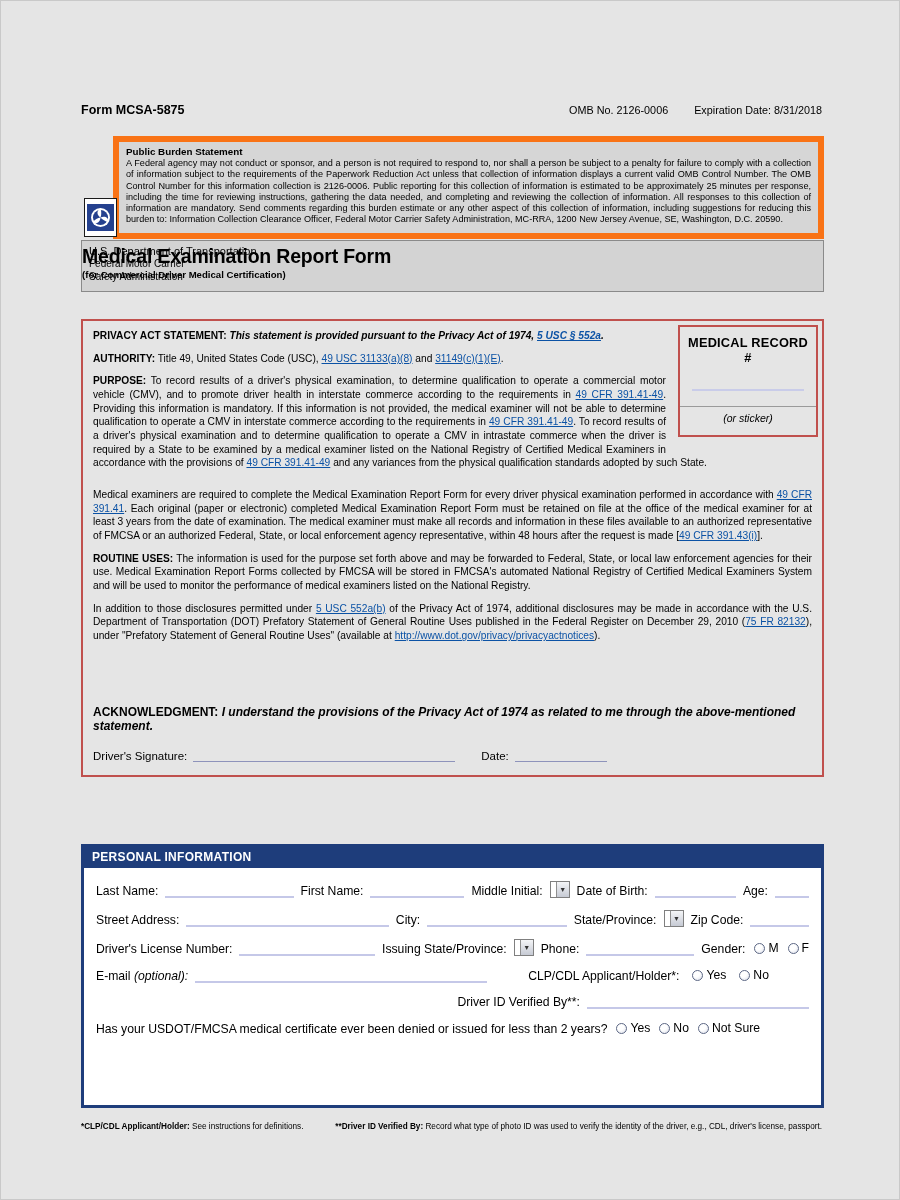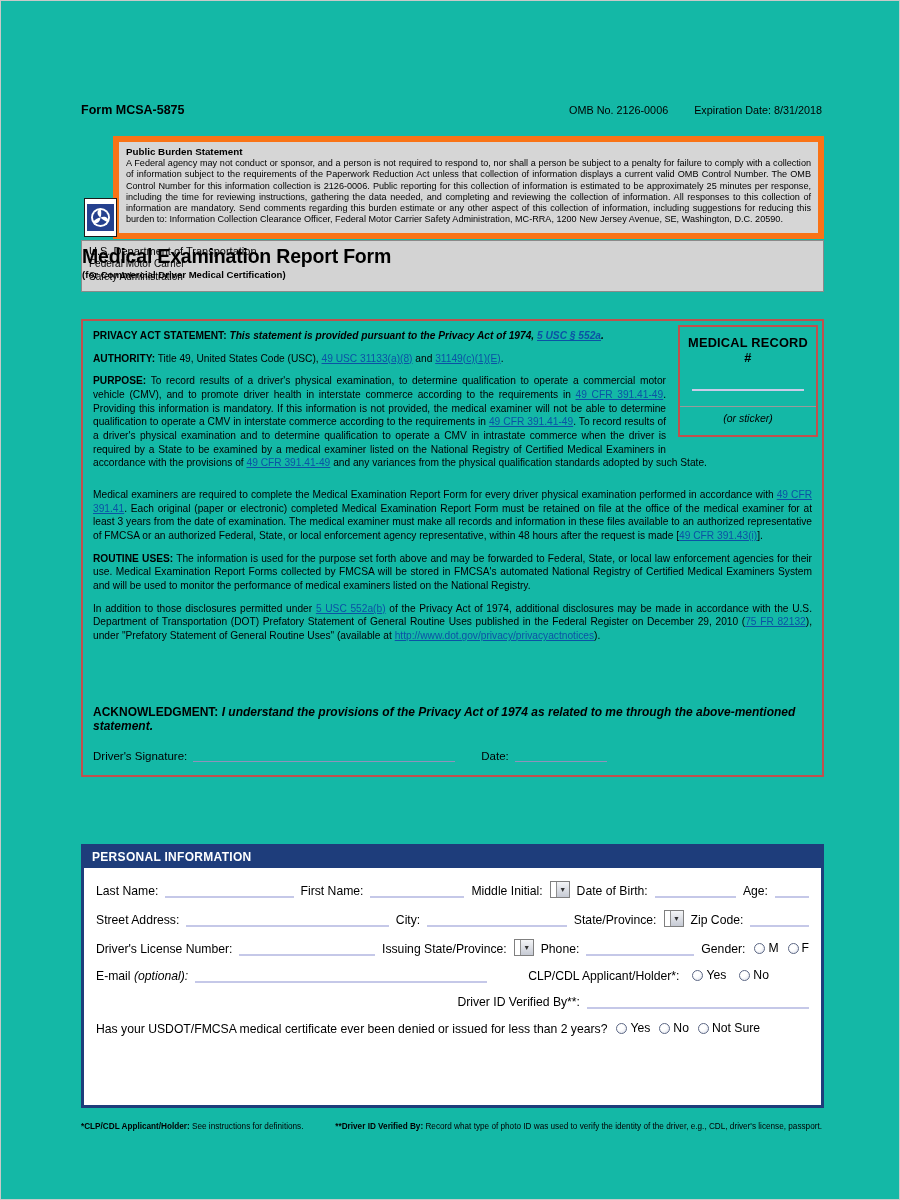--- a/index.html
+++ b/index.html
@@ -1,17 +1,17 @@
 <!DOCTYPE html>
 <html><head>
 <meta charset="utf-8">
 <style>
   * { margin:0; padding:0; box-sizing:border-box; }
   body { background:#fff; font-family:"Liberation Sans","DejaVu Sans",sans-serif; color:#000; }
-  .page { position:relative; width:900px; height:1200px; background:#14b8a6; border:1px solid #c9c9c9; overflow:hidden; margin:0 auto; }
+  .page { position:relative; width:900px; height:1200px; background:#e5e5e5; border:1px solid #c9c9c9; overflow:hidden; margin:0 auto; }
 
   
   .tophdr { position:absolute; left:80px; right:77px; top:102px; display:flex; justify-content:space-between; align-items:baseline; }
   .form-number { font-weight:bold; font-size:12.5px; }
   .omb { font-size:10.8px; display:flex; gap:26px; }
 
   
   .burden { position:absolute; left:112px; top:135px; width:711px; height:103px; background:#d6d6d6; border:6px solid #f97316; padding:4px 7px; overflow:hidden; }
   .burden-title { font-size:9.8px; font-weight:bold; margin-bottom:1px; }
   .burden-body { font-size:9.1px; line-height:1.24; text-align:justify; }

